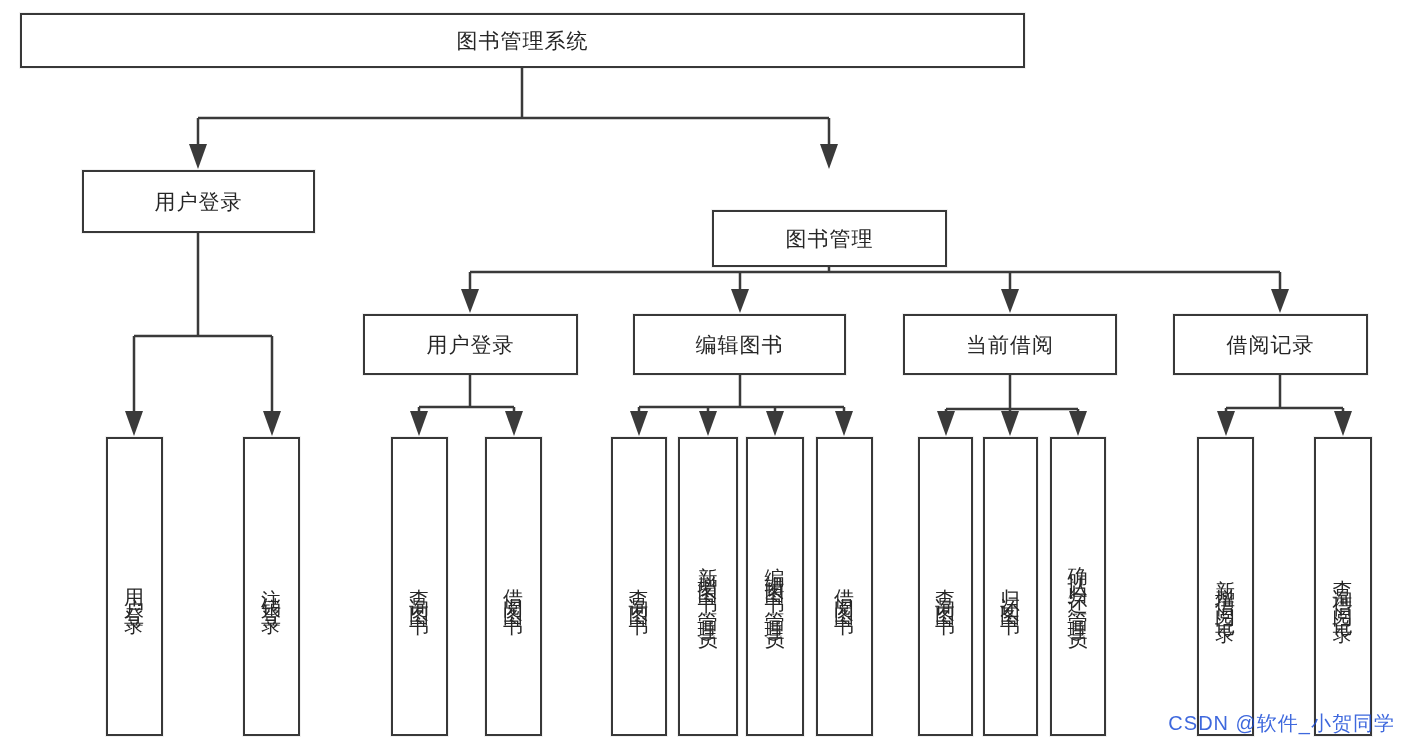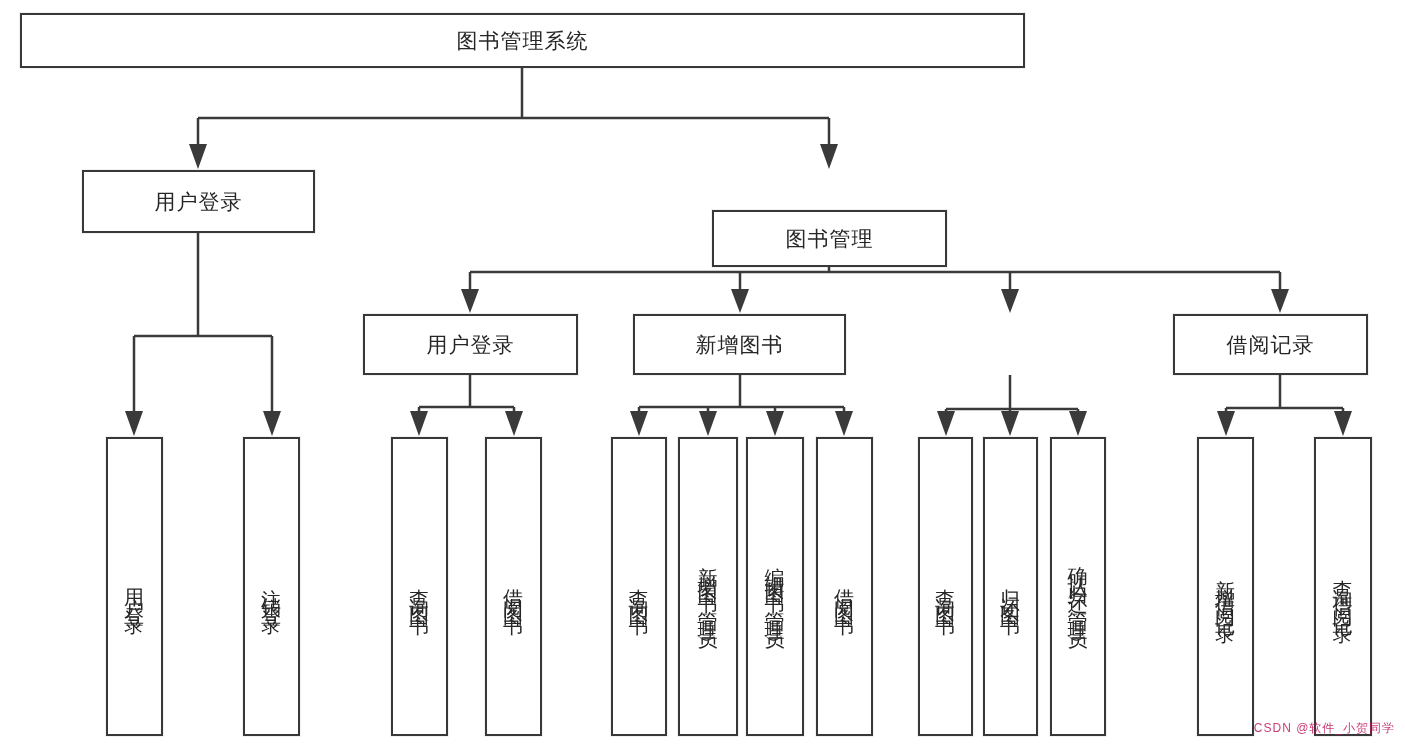--- a/index.html
+++ b/index.html
@@ -36,22 +36,22 @@
     font-size: 20px;
     letter-spacing: 9px;
     line-height: 1;
     padding-top: 9px; 
     text-align: center;
   }
   .watermark {
     position: absolute;
     right: 10px;
     bottom: 10px;
-    font-size: 12px;
-    color: #be185d;
+    font-size: 20px;
+    color: #1d4ed8;
     letter-spacing: 1px;
     opacity: 0.85;
     white-space: nowrap;
   }
 </style>
 </head>
 <body>
 
 <div class="stage">
 
@@ -97,21 +97,22 @@
       <polygon points="1343,436 1334,411 1352,411"></polygon>
     </g>
   </svg>
 
   <div class="node" style="left:20px; top:13px; width:1005px; height:55px;">图书管理系统</div>
 
   <div class="node" style="left:82px; top:170px; width:233px; height:63px;">用户登录</div>
   <div class="node" style="left:712px; top:170px; width:235px; height:57px;margin-top:40px;">图书管理</div>
 
   <div class="node" style="left:363px; top:314px; width:215px; height:61px;">用户登录</div>
-  <div class="node" style="left:633px; top:314px; width:213px; height:61px;">新增图书</div>
+  <div class="node" style="left:633px; top:314px; width:213px; height:61px;">编辑图书</div>
+  <div class="node" style="left:903px; top:314px; width:214px; height:61px;">当前借阅</div>
   <div class="node" style="left:1173px; top:314px; width:195px; height:61px;">借阅记录</div>
 
   <div class="node leaf" style="left:106px; top:437px; width:57px; height:299px;">用户登录</div>
   <div class="node leaf" style="left:243px; top:437px; width:57px; height:299px;">注销登录</div>
 
   <div class="node leaf" style="left:391px; top:437px; width:57px; height:299px;">查询图书</div>
   <div class="node leaf" style="left:485px; top:437px; width:57px; height:299px;">借阅图书</div>
 
   <div class="node leaf" style="left:611px; top:437px; width:56px; height:299px;">查询图书</div>
   <div class="node leaf" style="left:678px; top:437px; width:60px; height:299px;">新增图书（管理员）</div>

